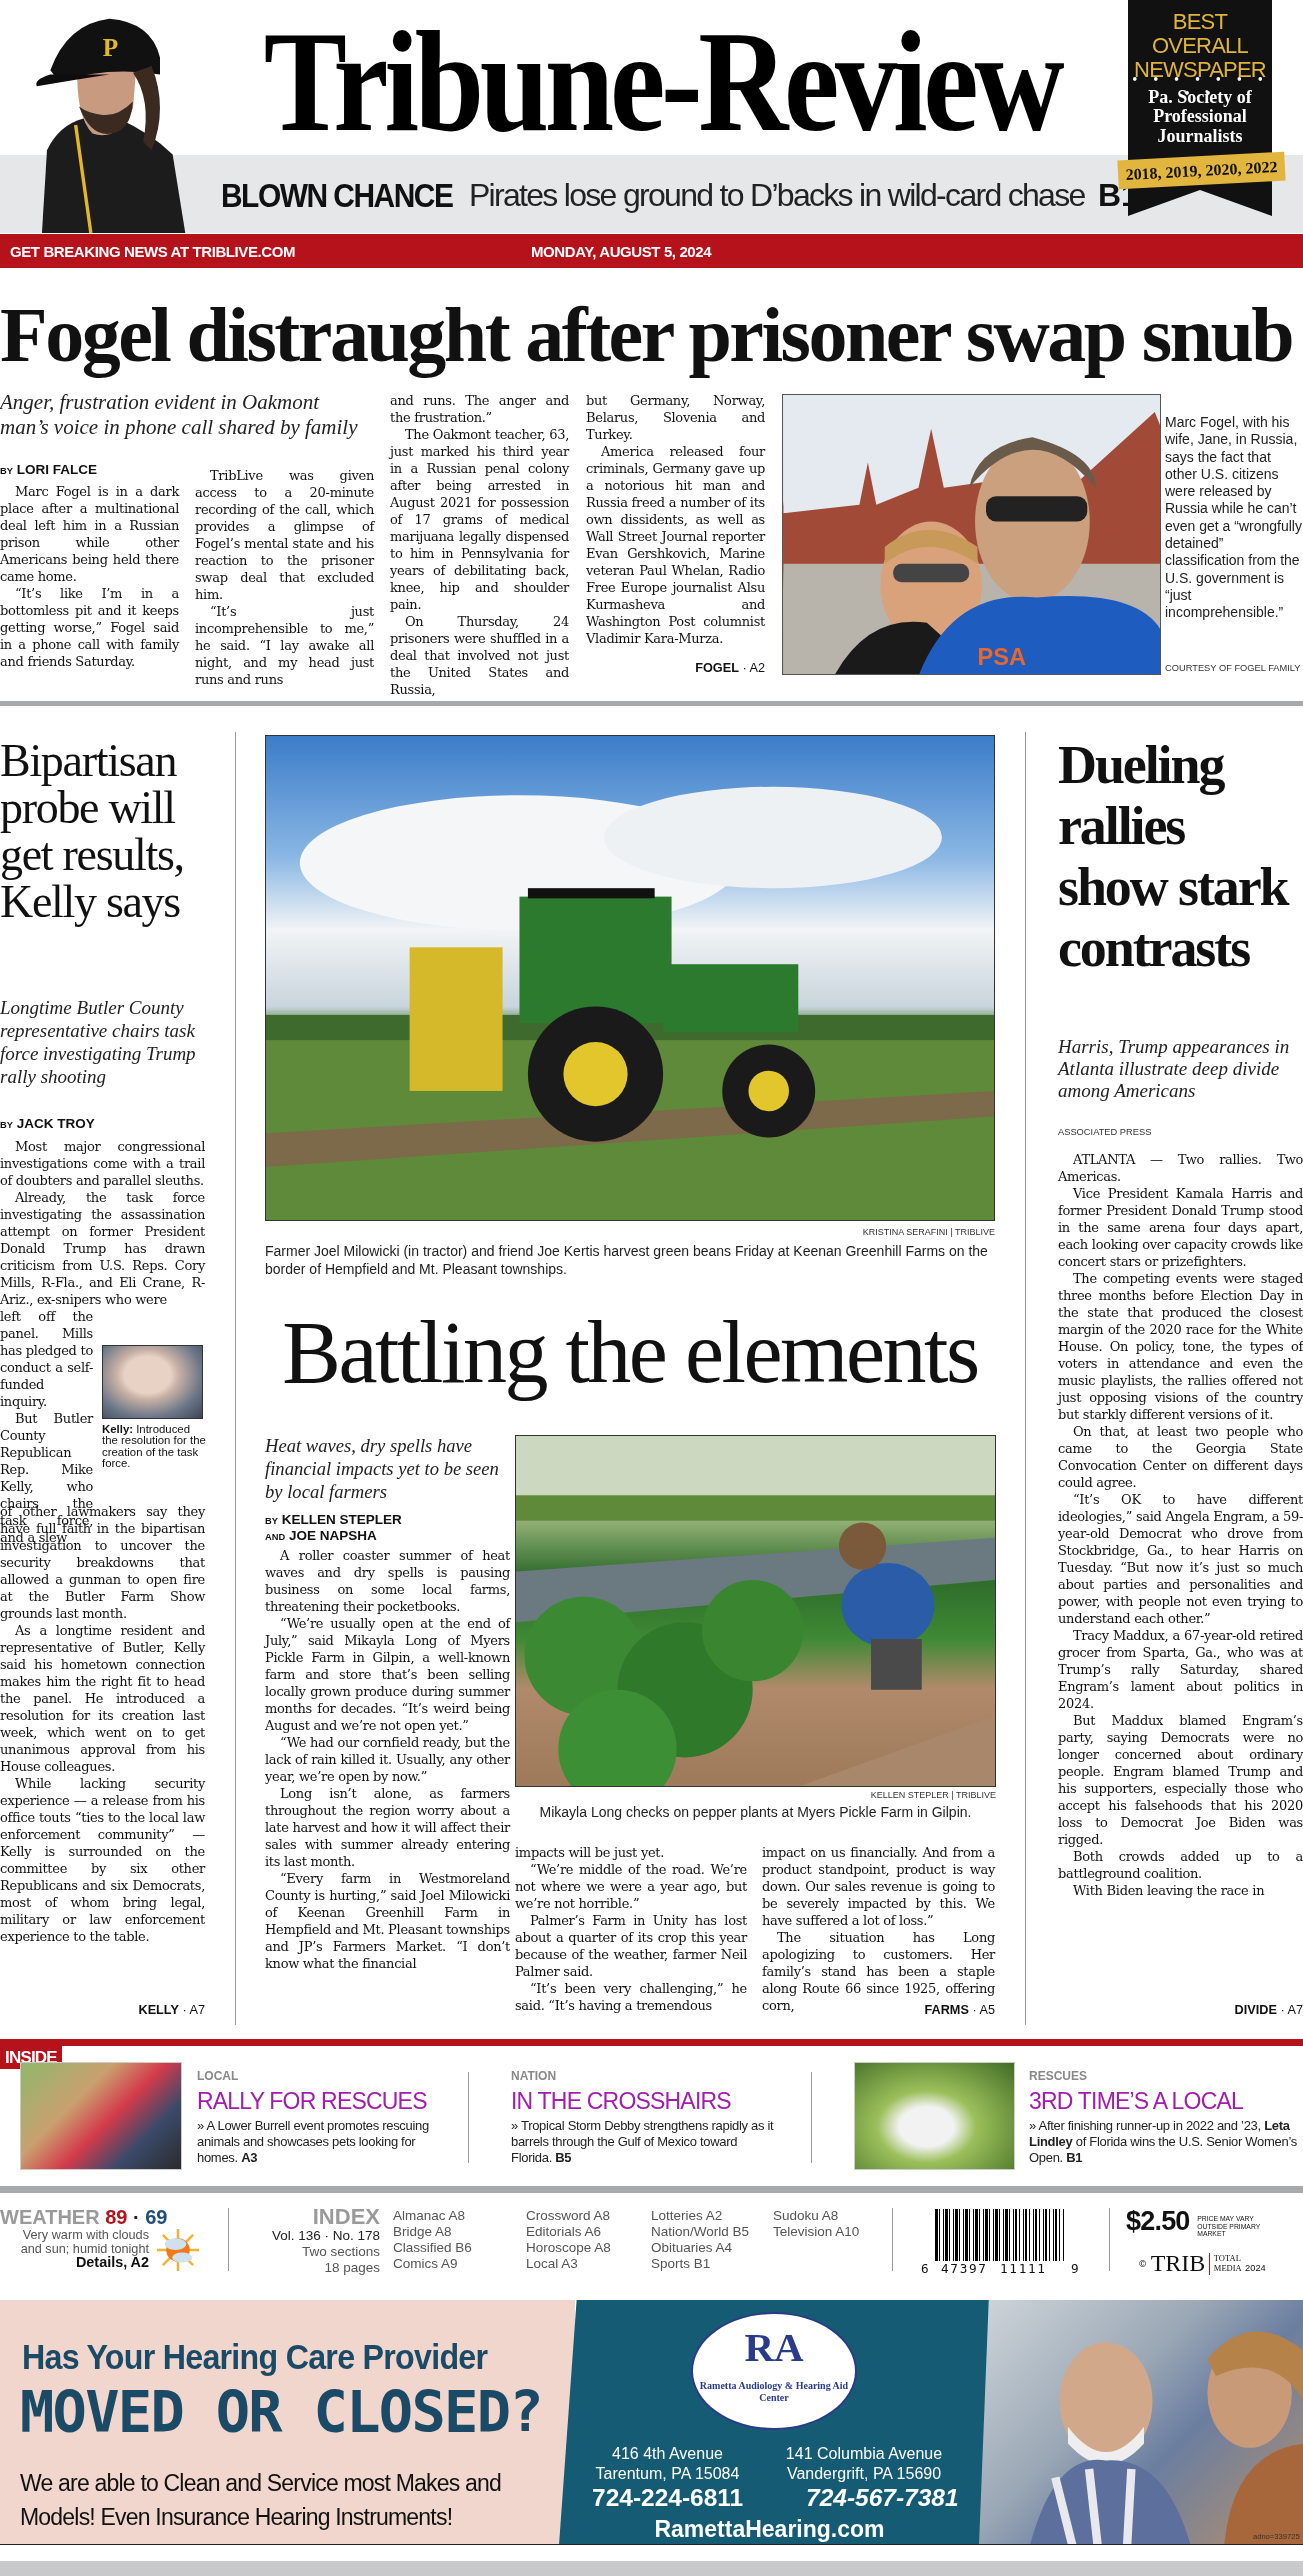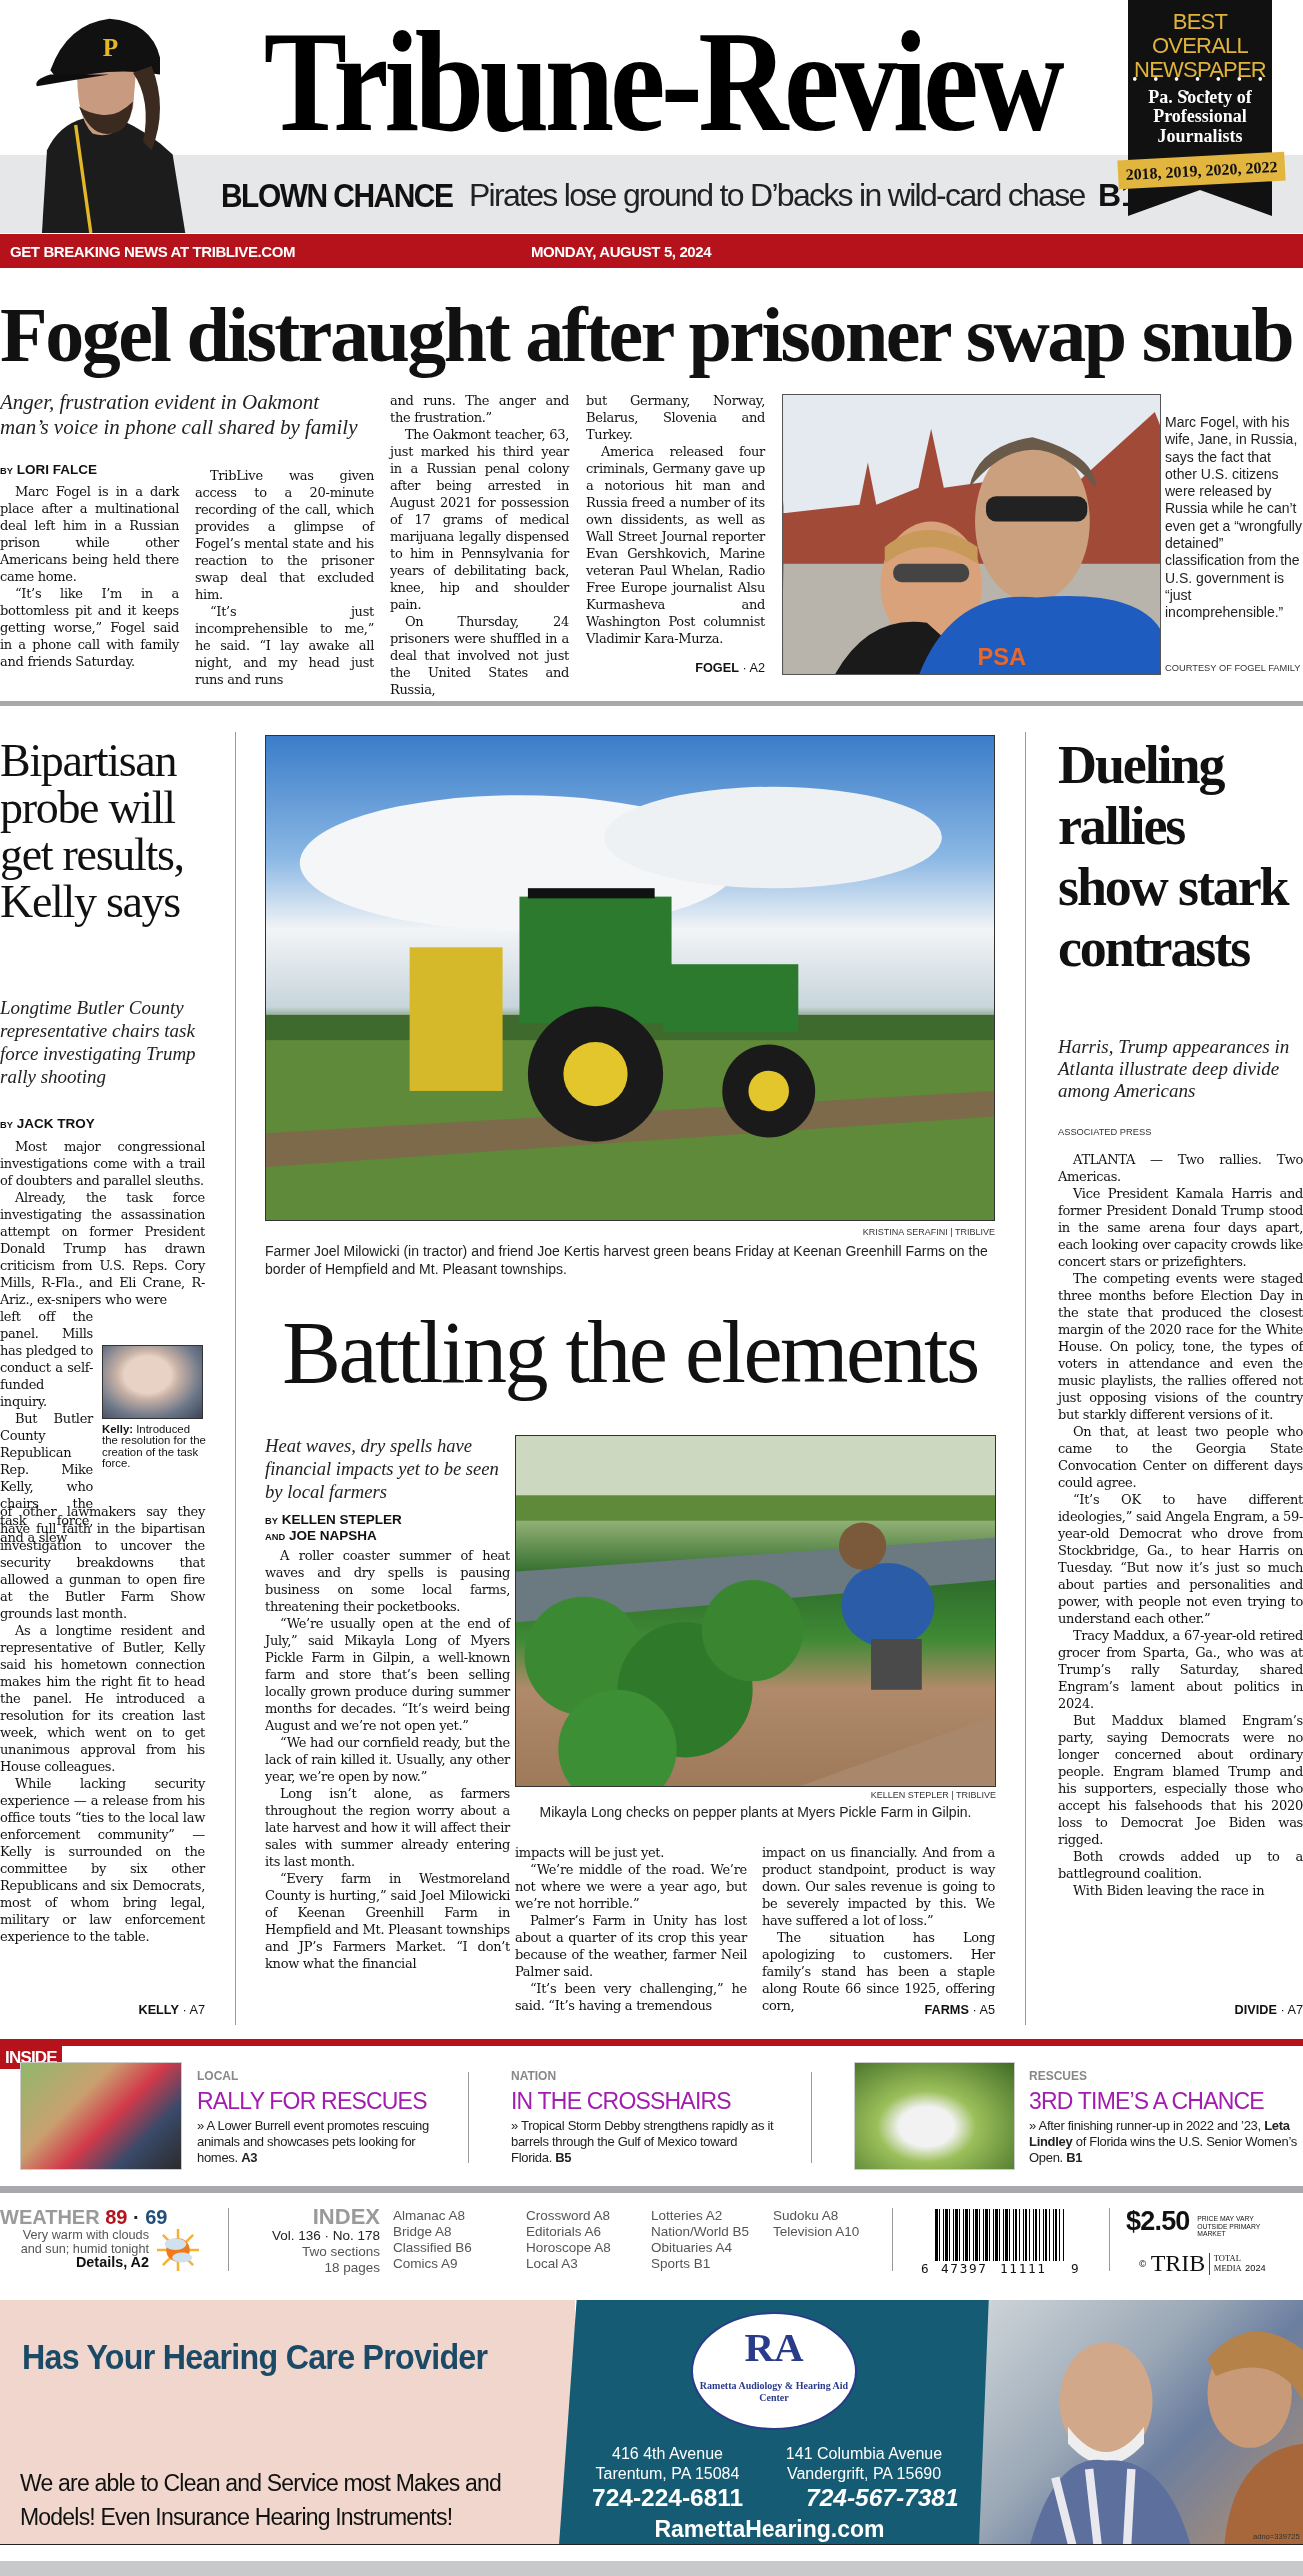--- a/index.html
+++ b/index.html
@@ -335,21 +335,21 @@
 <div class="abs vrule" style="left:468px;top:2072px;height:91px;"></div>
 <div class="abs" style="left:511px;top:2069px;width:270px;">
   <div class="inside-section">NATION</div>
   <div class="inside-head">IN THE CROSSHAIRS</div>
   <div class="inside-body"><span>» Tropical Storm Debby strengthens rapidly as it barrels through the Gulf of Mexico toward Florida.</span> <b>B5</b></div>
 </div>
 <div class="abs vrule" style="left:811px;top:2072px;height:91px;"></div>
 <div class="abs inside-img" style="left:854px;top:2062px;width:161px;height:108px;background:radial-gradient(ellipse at 45% 60%,#f2f2f2 0 22%,#9bbf5a 40%,#3f6b25 100%);"></div>
 <div class="abs" style="left:1029px;top:2069px;width:274px;">
   <div class="inside-section">RESCUES</div>
-  <div class="inside-head">3RD TIME’S A CHANCE</div>
+  <div class="inside-head">3RD TIME’S A LOCAL</div>
   <div class="inside-body"><span>» After finishing runner-up in 2022 and ’23,</span> <b>Leta Lindley</b> <span>of Florida wins the U.S. Senior Women’s Open.</span> <b>B1</b></div>
 </div>
 
 <div class="abs hrule-gray" style="left:0;top:2186px;width:1303px;height:6.8px;"></div>
 
 <div class="abs" style="left:0;top:2206px;width:211px;">
   <div id="weather-word">
     <span>WEATHER</span>
     <span class="hi">89</span>
     <span style="color:#222">·</span>
@@ -438,20 +438,21 @@
       <ellipse cx="150" cy="120" rx="55" ry="70" fill="#d2a88a"></ellipse>
       <path d="M105 150 Q150 210 195 150 L195 170 Q150 220 105 170Z" fill="#eeeeee"></path>
       <path d="M60 290 Q90 180 150 190 Q220 185 250 290Z" fill="#5d6f9c"></path>
       <path d="M90 210 L110 290 M130 200 L140 290 M180 200 L175 290" stroke="#e8e8ee" stroke-width="10"></path>
       <ellipse cx="320" cy="110" rx="50" ry="65" fill="#c99a78"></ellipse>
       <path d="M270 70 Q320 10 384 60 L384 120 Q350 60 280 90Z" fill="#b5824a"></path>
       <path d="M290 290 Q300 180 384 170 L384 290Z" fill="#a8673a"></path>
     </svg>
   </div>
   <div class="ad-head1">Has Your Hearing Care Provider</div>
+  <div class="ad-head2">MOVED OR CLOSED?</div>
   <div class="ad-body">We are able to Clean and Service most Makes and Models! Even Insurance Hearing Instruments!</div>
   <div class="ad-logo">
     <div class="ra">RA</div>
     <div class="nm">Rametta Audiology &amp; Hearing Aid Center</div>
   </div>
   <div class="ad-addr" style="left:583px;top:144px;width:169px;">
     <div>416 4th Avenue</div>
     <div>Tarentum, PA 15084</div>
   </div>
   <div class="ad-addr" style="left:771px;top:144px;width:186px;">

